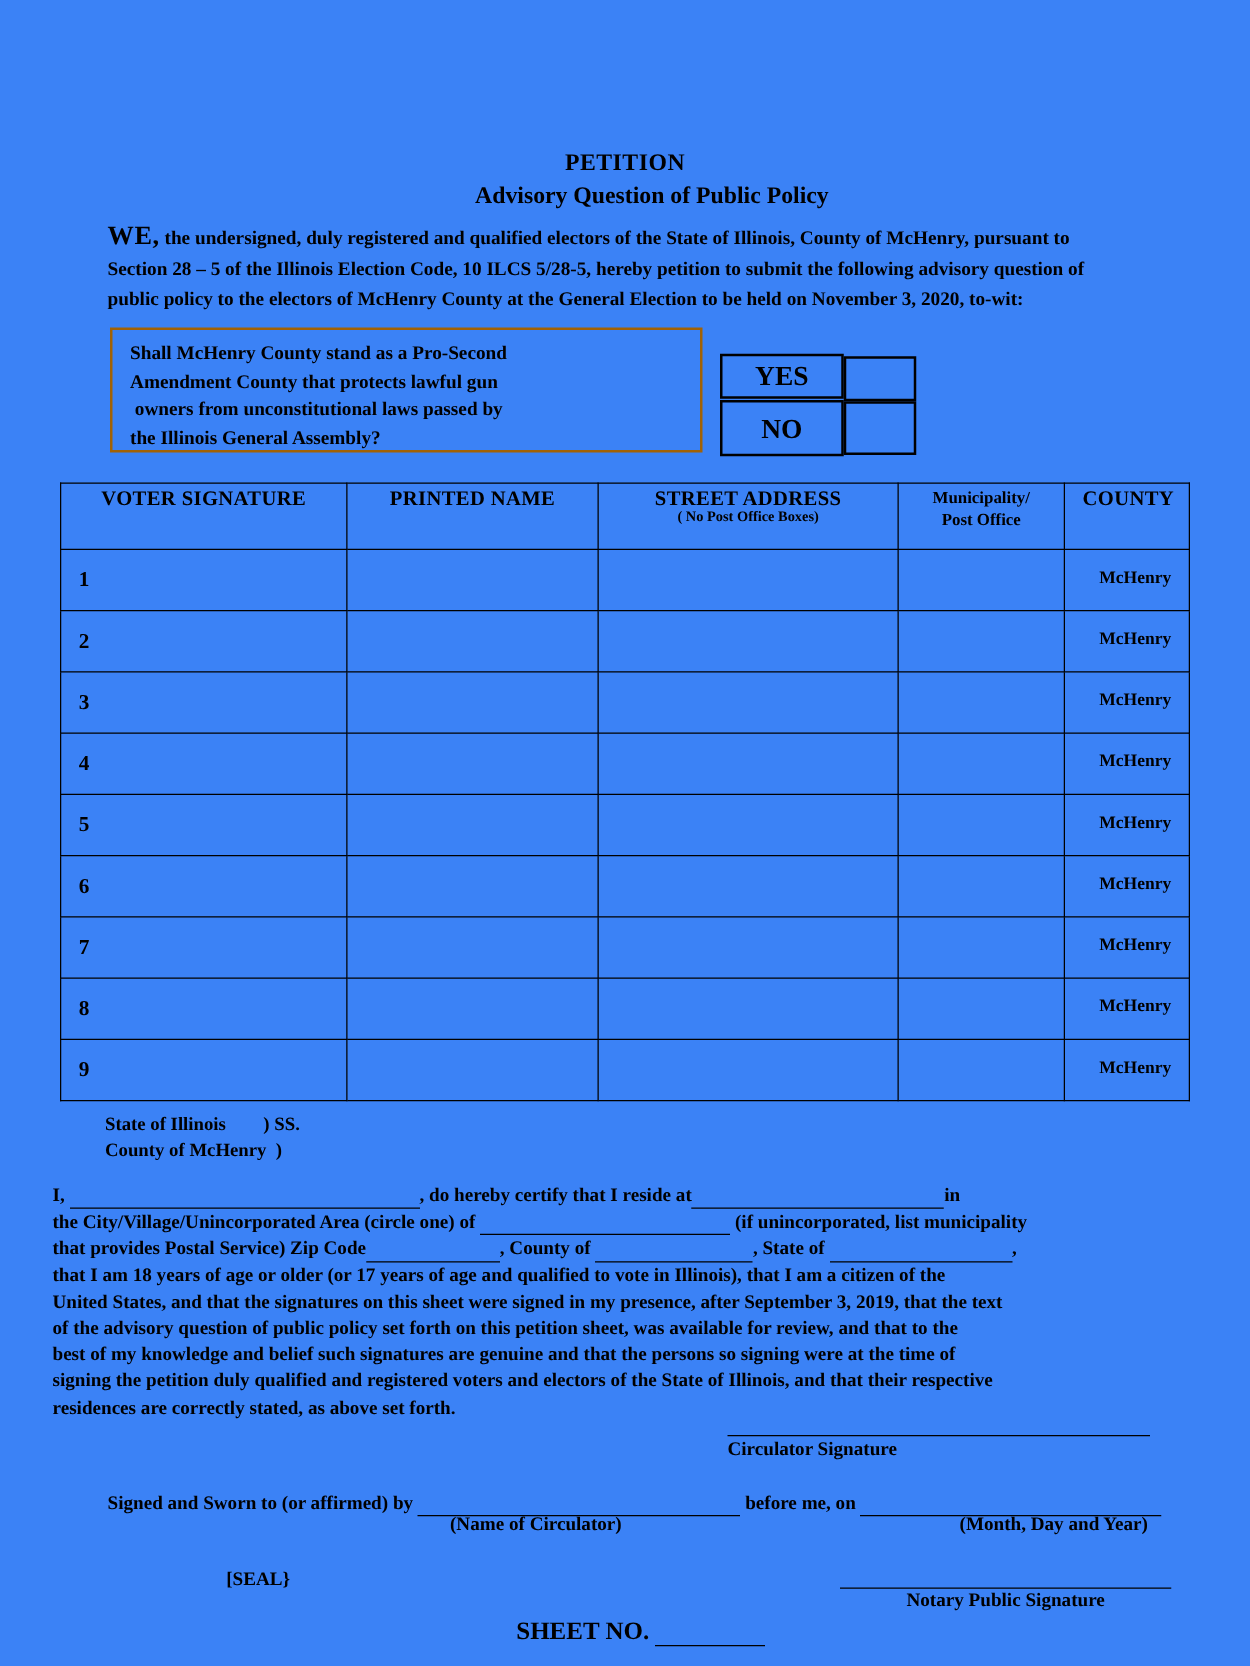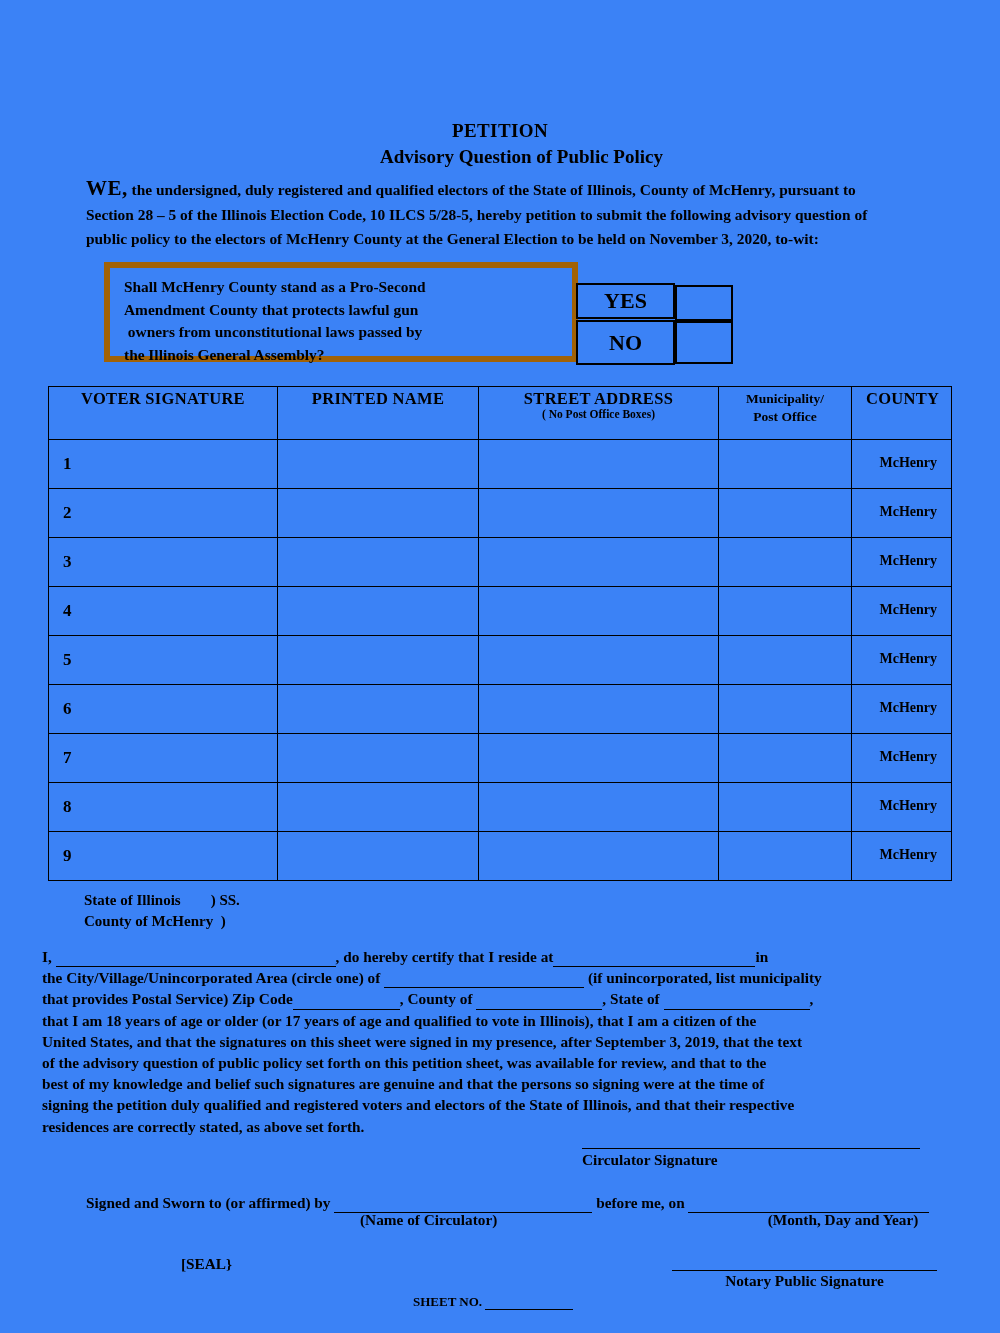--- a/index.html
+++ b/index.html
@@ -53,25 +53,25 @@
   }
   .we-word {
     font-size: 21px;
     font-weight: bold;
     letter-spacing: 0.5px;
   }
 
   
   .q-box {
     position: absolute;
-    left: 104px;
+    left: 88px;
     top: 262px;
     width: 474px;
     height: 100px;
-    border: 6px solid #a16207;
+    border: 2px solid #a16207;
     box-sizing: border-box;
   }
   .q-text {
     position: absolute;
     left: 14px;
     top: 8px;
     width: 450px;
     font-size: 15.4px;
     font-weight: bold;
     line-height: 22.5px;
@@ -257,21 +257,21 @@
     top: 1272px;
     width: 265px;
     text-align: center;
     font-size: 15.3px;
     font-weight: bold;
   }
   .sheet-no {
     position: absolute;
     left: 413px;
     top: 1294px;
-    font-size: 13px;
+    font-size: 20px;
     font-weight: bold;
     white-space: nowrap;
   }
 </style>
 </head>
 <body>
 
 <div id="page">
 
   <div class="title-block">

